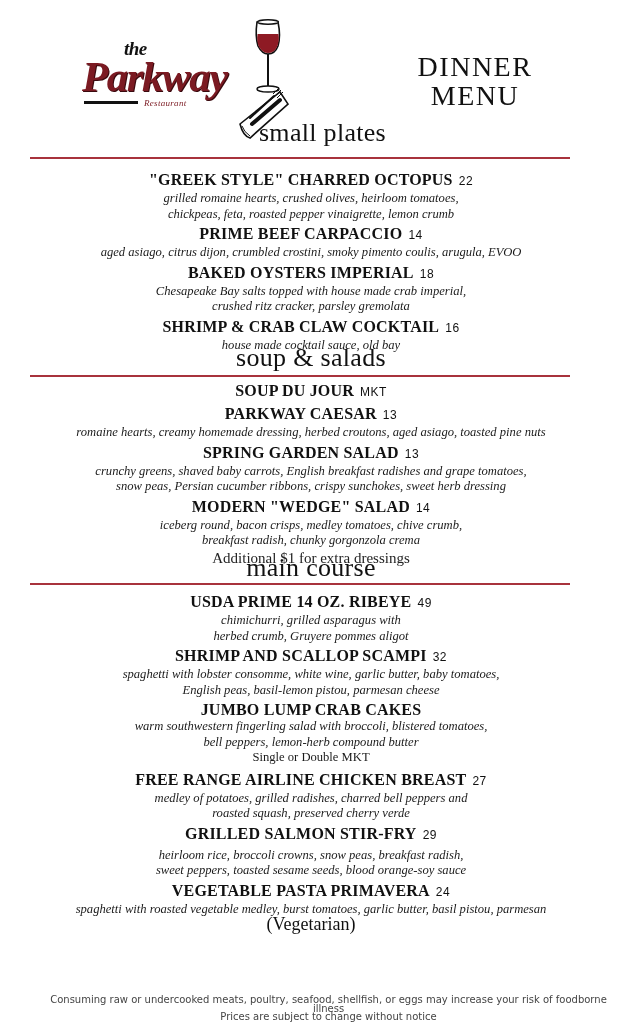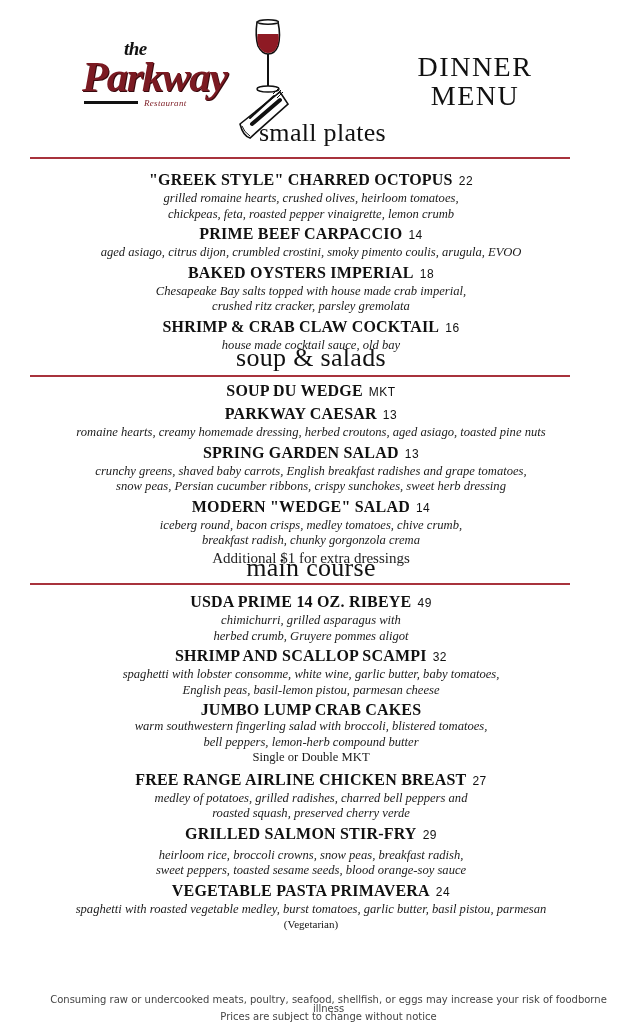--- a/index.html
+++ b/index.html
@@ -22,21 +22,21 @@
     .section-head { position: absolute; left: 0; width: 622px; text-align: center; font-family: "Liberation Serif", serif; font-size: 26px; color: #111; letter-spacing: 0.3px; }
     .rule { position: absolute; left: 30px; width: 540px; height: 2px; background: #a8323c; }
 
     .items { position: absolute; left: 0; width: 622px; text-align: center; }
     .item-name { font-family: "Liberation Serif", serif; font-weight: bold; font-size: 16px; line-height: 19px; letter-spacing: 0.2px; color: #111; }
     .item-price { font-family: "Liberation Sans", sans-serif; font-weight: normal; font-size: 12px; margin-left: 6px; letter-spacing: 0.5px; }
     .item-desc { font-family: "Liberation Serif", serif; font-style: italic; font-size: 12.6px; line-height: 15.5px; color: #1a1a1a; }
     .item-note { font-family: "Liberation Serif", serif; font-size: 12.6px; line-height: 15.5px; color: #1a1a1a; }
     .item { margin-bottom: 2px; }
     .extra-note { font-family: "Liberation Serif", serif; font-size: 15px; line-height: 15px; margin-top: 0; color: #222; }
-    .veg { font-family: "Liberation Serif", serif; font-size: 11px; line-height: 14px; }
+    .veg { font-family: "Liberation Serif", serif; font-size: 18px; line-height: 14px; }
 
     .footer { position: absolute; left: 0; top: 996px; width: 622px; text-align: center; font-family: "DejaVu Sans", sans-serif; font-size: 10px; line-height: 8.5px; color: #444; padding-left: 35px; }
   </style>
 </head>
 <body>
 
 <div class="page">
 
   <div class="logo">
     <span class="logo-the">the</span>
@@ -90,21 +90,21 @@
       <div class="item-name"><span>SHRIMP &amp; CRAB CLAW COCKTAIL</span><span class="item-price">16</span></div>
       <div class="item-desc">house made cocktail sauce, old bay</div>
     </div>
   </div>
 
   <div class="section-head" style="top:343px;">soup &amp; salads</div>
   <div class="rule" style="top:375px;"></div>
 
   <div class="items" style="top:381px;">
     <div class="item">
-      <div class="item-name"><span>SOUP DU WEDGE</span><span class="item-price">MKT</span></div>
+      <div class="item-name"><span>SOUP DU JOUR</span><span class="item-price">MKT</span></div>
     </div>
     <div class="item">
       <div class="item-name"><span>PARKWAY CAESAR</span><span class="item-price">13</span></div>
       <div class="item-desc">romaine hearts, creamy homemade dressing, herbed croutons, aged asiago, toasted pine nuts</div>
     </div>
     <div class="item">
       <div class="item-name"><span>SPRING GARDEN SALAD</span><span class="item-price">13</span></div>
       <div class="item-desc">crunchy greens, shaved baby carrots, English breakfast radishes and grape tomatoes,</div>
       <div class="item-desc">snow peas, Persian cucumber ribbons, crispy sunchokes, sweet herb dressing</div>
     </div>

